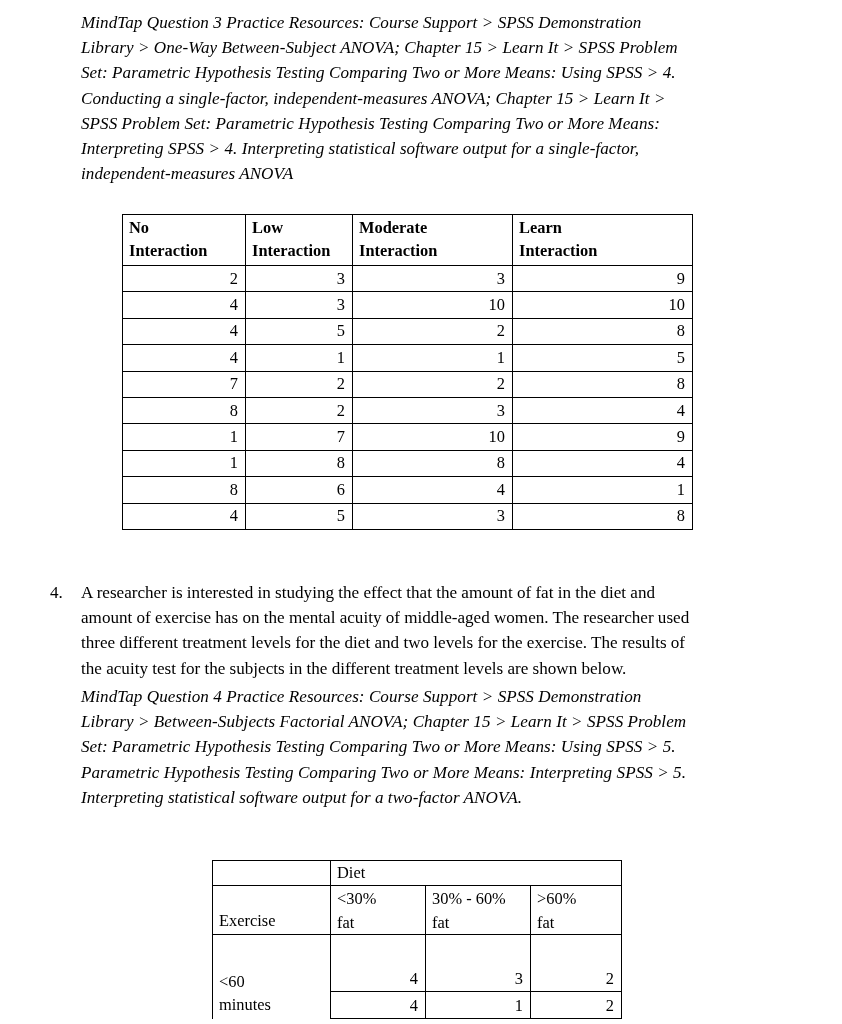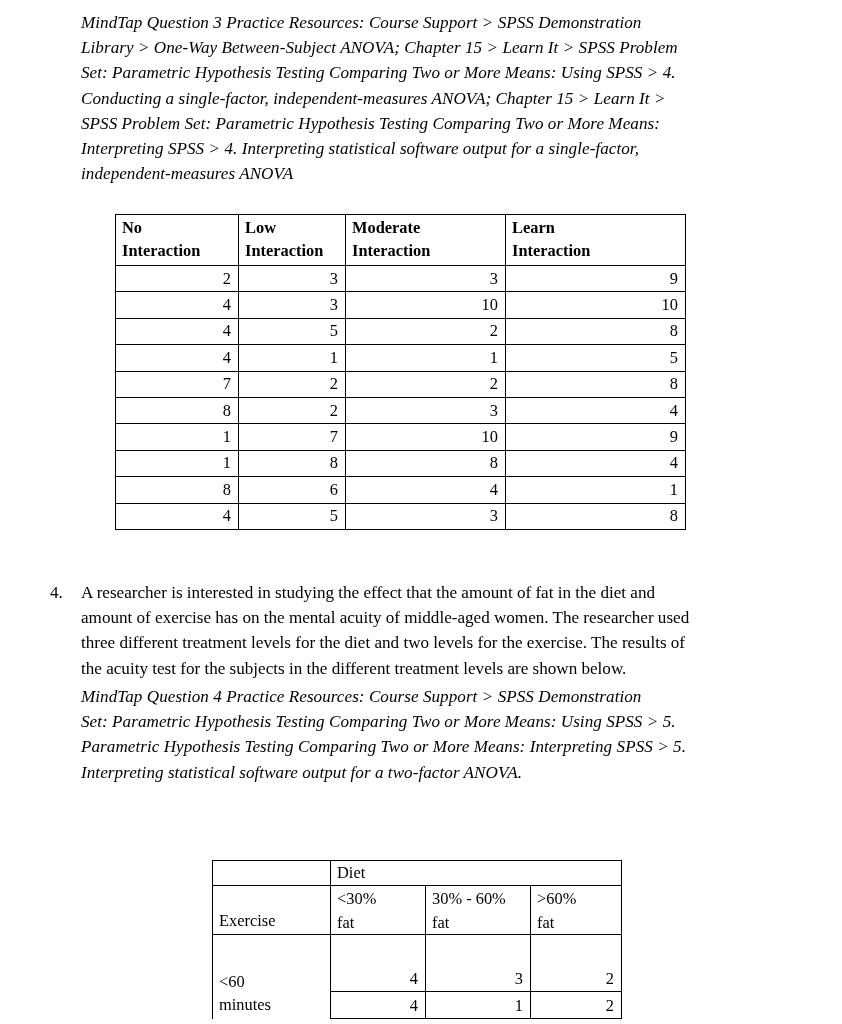--- a/index.html
+++ b/index.html
@@ -56,21 +56,21 @@
     text-align: left;
   }
   .list-item .body {
     margin-left: 31px;
   }
   .list-item .body .ln { display: block; white-space: pre; }
 
   
   #interaction-table {
     position: absolute;
-    left: 115px;
+    left: 122px;
     top: 214px;
     width: 570px;
     border-collapse: collapse;
     table-layout: fixed;
     font-size: 16.4px;
   }
   #interaction-table td, #interaction-table th {
     border: 1.1px solid #000000;
     padding: 0 6px;
     box-sizing: border-box;
@@ -256,20 +256,21 @@
     <div class="body">
       <span class="ln">A researcher is interested in studying the effect that the amount of fat in the diet and</span>
       <span class="ln">amount of exercise has on the mental acuity of middle-aged women. The researcher used</span>
       <span class="ln">three different treatment levels for the diet and two levels for the exercise. The results of</span>
       <span class="ln">the acuity test for the subjects in the different treatment levels are shown below.</span>
     </div>
   </div>
 
   <div class="mindtap-block" id="mindtap-q4">
     <span class="ln">MindTap Question 4 Practice Resources: Course Support &gt; SPSS Demonstration</span>
+    <span class="ln">Library &gt; Between-Subjects Factorial ANOVA; Chapter 15 &gt; Learn It &gt; SPSS Problem</span>
     <span class="ln">Set: Parametric Hypothesis Testing Comparing Two or More Means: Using SPSS &gt; 5.</span>
     <span class="ln">Parametric Hypothesis Testing Comparing Two or More Means: Interpreting SPSS &gt; 5.</span>
     <span class="ln">Interpreting statistical software output for a two-factor ANOVA.</span>
   </div>
 
   <table id="diet-table">
     <colgroup>
       <col class="d0">
         <col class="d1">
         <col class="d2">

